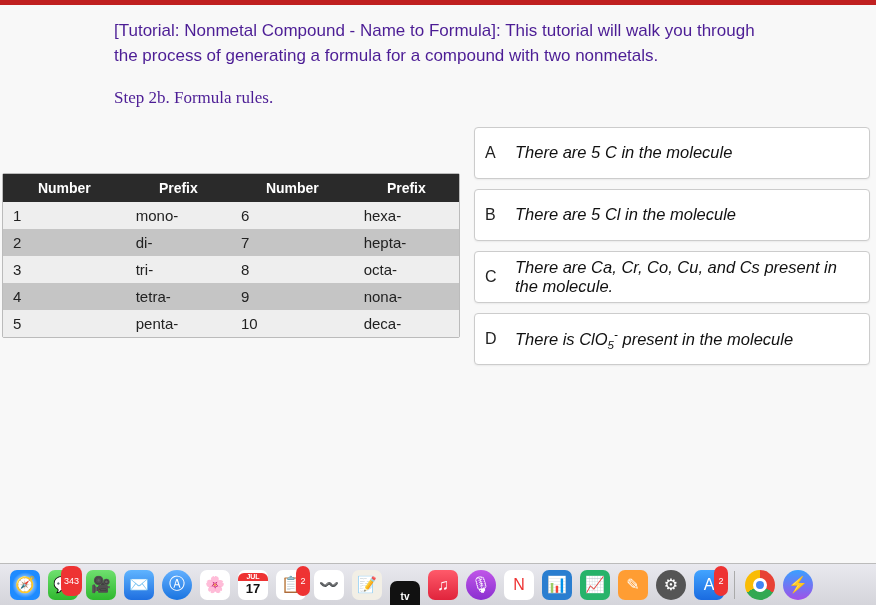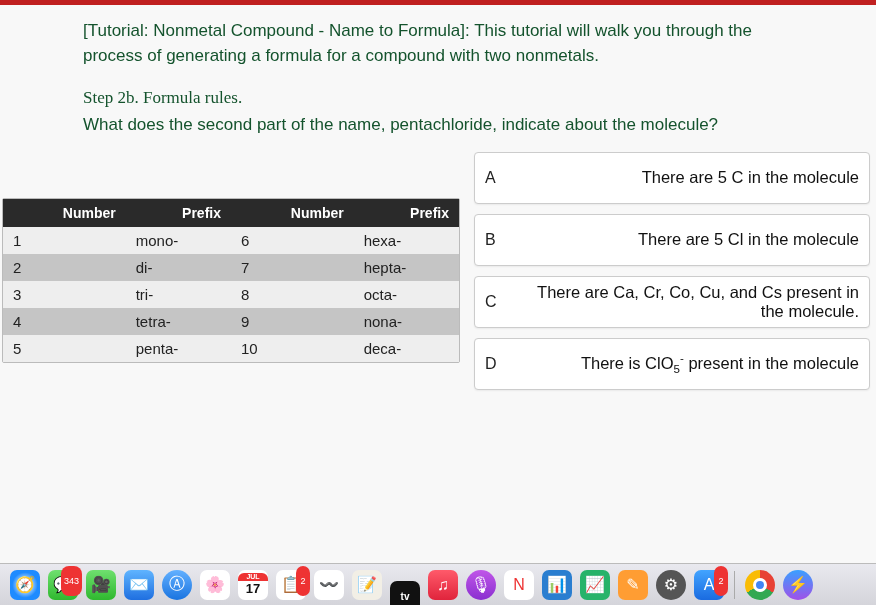--- a/index.html
+++ b/index.html
@@ -9,22 +9,22 @@
       font-family: Arial, Helvetica, sans-serif;
       background: #f8f8f8;
       overflow: hidden;
       position: relative;
     }
     .redbar {
       height: 5px;
       background: #c02020;
     }
     .content {
-      padding: 14px 114px 8px 83px;
-      color: #14532d;
+      padding: 14px 114px 8px 114px;
+      color: #4c1d95;
       font-size: 17px;
       line-height: 1.45;
     }
     .intro { margin-bottom: 18px; }
     .step { margin-bottom: 2px; font-family: Liberation Serif, serif; }
     .lower {
       display: flex;
       gap: 14px;
       padding: 6px 6px 10px 2px;
       align-items: flex-start;
@@ -37,21 +37,21 @@
       margin-top: 46px;
     }
     .ptable {
       width: 100%;
       border-collapse: collapse;
       font-size: 15px;
     }
     .ptable th {
       background: #2a2a2a;
       color: #fff;
-      text-align: right;
+      text-align: center;
       padding: 6px 10px;
       font-weight: bold;
       font-size: 14px;
     }
     .ptable td {
       padding: 5px 10px;
       color: #222;
     }
     .ptable tr.odd td { background: #eeeeee; }
     .ptable tr.even td { background: #c5c5c5; }
@@ -72,21 +72,21 @@
       font-size: 16.5px;
       color: #111;
       box-shadow: 0 1px 2px rgba(0,0,0,0.06);
     }
     .answer .letter {
       width: 30px;
       flex-shrink: 0;
       font-size: 16px;
       color: #222;
     }
-    .answer .atext { flex: 1; text-align: right; }
+    .answer .atext { flex: 1; text-align: left; font-style: italic; }
     .answer sub { font-size: 0.7em; vertical-align: sub; }
     .answer sup { font-size: 0.7em; vertical-align: super; }
 
     
     .dock {
       position: absolute;
       left: 0; right: 0; bottom: 0;
       height: 42px;
       background: linear-gradient(#e9e9ef, #d4d4da);
       border-top: 1px solid #bbb;
@@ -136,21 +136,20 @@
     .divider { width:1px; height:28px; background:#aaa; margin:0 2px;}
   </style>
 </head>
 <body>
 
 <div class="redbar"></div>
 
 <div class="content">
   <p class="intro">[Tutorial: Nonmetal Compound - Name to Formula]: This tutorial will walk you through the process of generating a formula for a compound with two nonmetals.</p>
   <p class="step">Step 2b. Formula rules.</p>
-  <p>What does the second part of the name, pentachloride, indicate about the molecule?</p>
 </div>
 
 <div class="lower">
   <div class="table-wrap">
     <table class="ptable">
       <thead>
         <tr>
           <th>Number</th>
           <th>Prefix</th>
           <th>Number</th>

